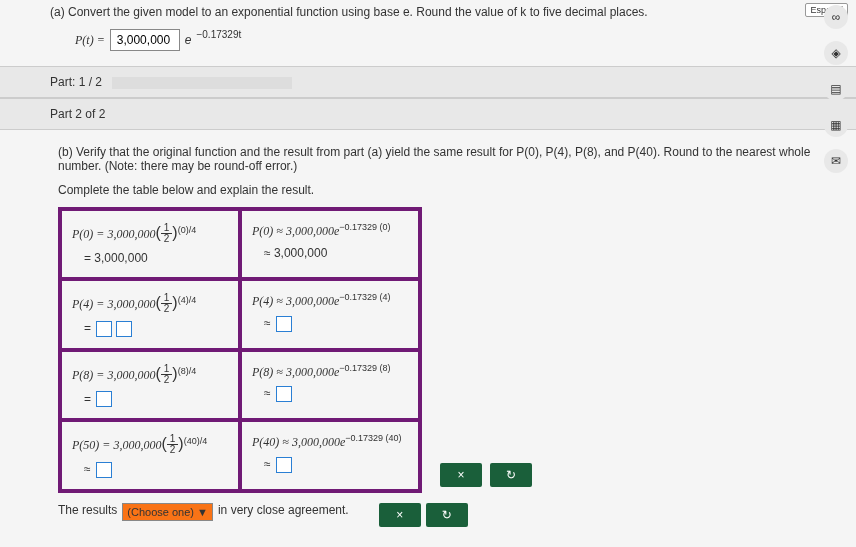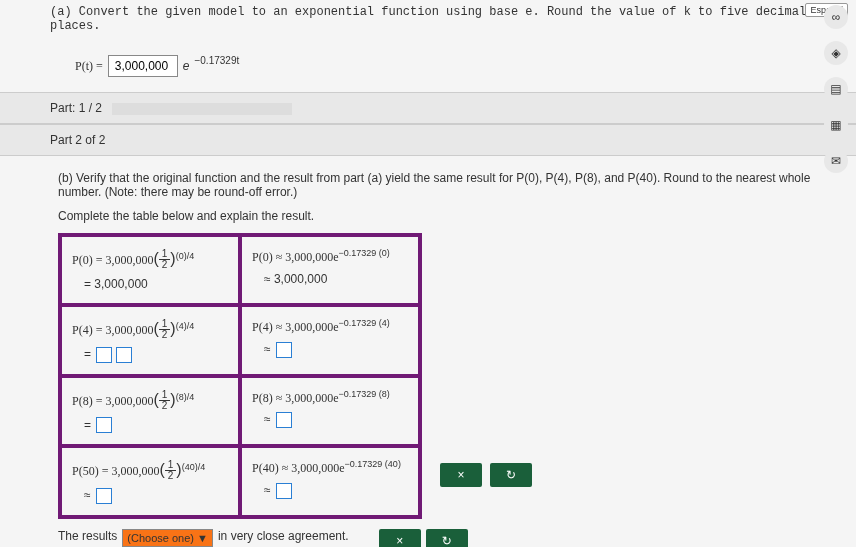--- a/index.html
+++ b/index.html
@@ -1,19 +1,19 @@
 <!DOCTYPE html>
 <html><head>
 <meta charset="utf-8">
 <style>
 * { box-sizing: border-box; margin: 0; padding: 0; }
 body { font-family: Arial, sans-serif; font-size: 12px; background: #f5f5f5; color: #333; width: 856px; height: 547px; overflow: hidden; position: relative; }
 .main-area { padding: 0 20px 0 50px; }
 .part-a { padding: 5px 0 15px; }
-.inst { margin-bottom: 22px; font-family: Liberation Mono, monospace; }
+.inst { margin-bottom: 10px; }
 .formula-line { display: flex; align-items: center; gap: 5px; padding-left: 25px; }
 .formula-input { border: 1px solid #888; padding: 3px 6px; font-family: inherit; font-size: 12px; width: 70px; }
 .exp-sup { font-size: 10px; vertical-align: top; position: relative; top: -6px; }
 .part-header { background: #e8e8e8; padding: 8px 10px; font-size: 12px; display: flex; align-items: flex-end; gap: 10px; border-top: 1px solid #ccc; border-bottom: 1px solid #ccc; margin-left: -50px; margin-right: -20px; padding-left: 50px; }
 .progress { width: 180px; height: 12px; background: #ddd; display: inline-block; position: relative; }
 .progress-fill { height: 100%; background: linear-gradient(90deg, #4878c8, #2a5fb8); }
 .part-b { padding: 15px 8px; }
 .part-b p { margin-bottom: 10px; }
 .table-grid { border-collapse: collapse; margin-top: 10px; }
 .table-grid td { border: 4px solid #701a75; padding: 8px 10px; font-size: 12px; line-height: 1.8; vertical-align: top; min-width: 180px; margin-left: 32px; }
@@ -23,21 +23,21 @@
 .paren-frac { display: inline-flex; align-items: center; font-size: 16px; }
 .empty-box { display: inline-block; width: 16px; height: 16px; border: 1px solid #2a7fd4; background: #fff; vertical-align: middle; margin: 0 2px; }
 .subeq { padding-left: 12px; }
 .action-btns { position: absolute; display: flex; gap: 8px; }
 .action-btn { width: 42px; height: 24px; background: #1a5f3a; color: #fff; border: none; display: flex; align-items: center; justify-content: center; cursor: pointer; border-radius: 2px; font-size: 12px; }
 .results-line { margin-top: 10px; display: flex; align-items: flex-start; gap: 5px; }
 .dropdown { border: 1px solid #888; padding: 2px 4px; font-size: 11px; background: #f97316; cursor: pointer; }
 .right-rail { position: absolute; right: 6px; top: 0; width: 28px; display: flex; flex-direction: column; gap: 12px; align-items: center; padding-top: 5px; }
 .rail-btn { width: 24px; height: 24px; border-radius: 12px; background: #e8e8e8; display: flex; align-items: center; justify-content: center; font-size: 12px; cursor: pointer; }
 .espanol { position: absolute; right: 8px; top: 3px; font-size: 9px; border: 1px solid #999; padding: 1px 4px; border-radius: 2px; background: #fff; }
-.italic-P { font-family: 'Times New Roman', serif; }
+.italic-P { font-style: italic; font-family: 'Times New Roman', serif; }
 sup.tiny { font-size: 9px; text-align: right; }
 </style>
 </head>
 <body>
 
 <div class="espanol">Español</div>
 
 <div class="right-rail">
   <div class="rail-btn">∞</div>
   <div class="rail-btn">◈</div>

